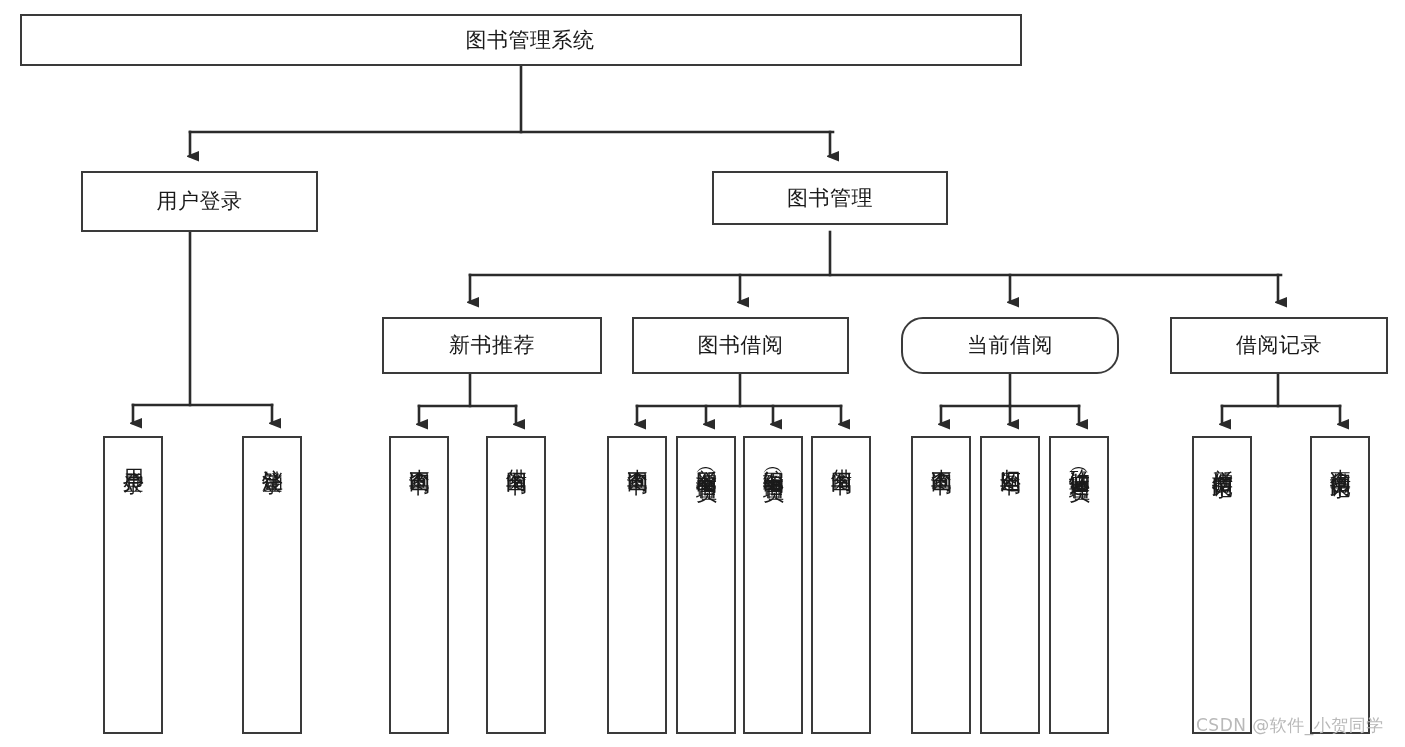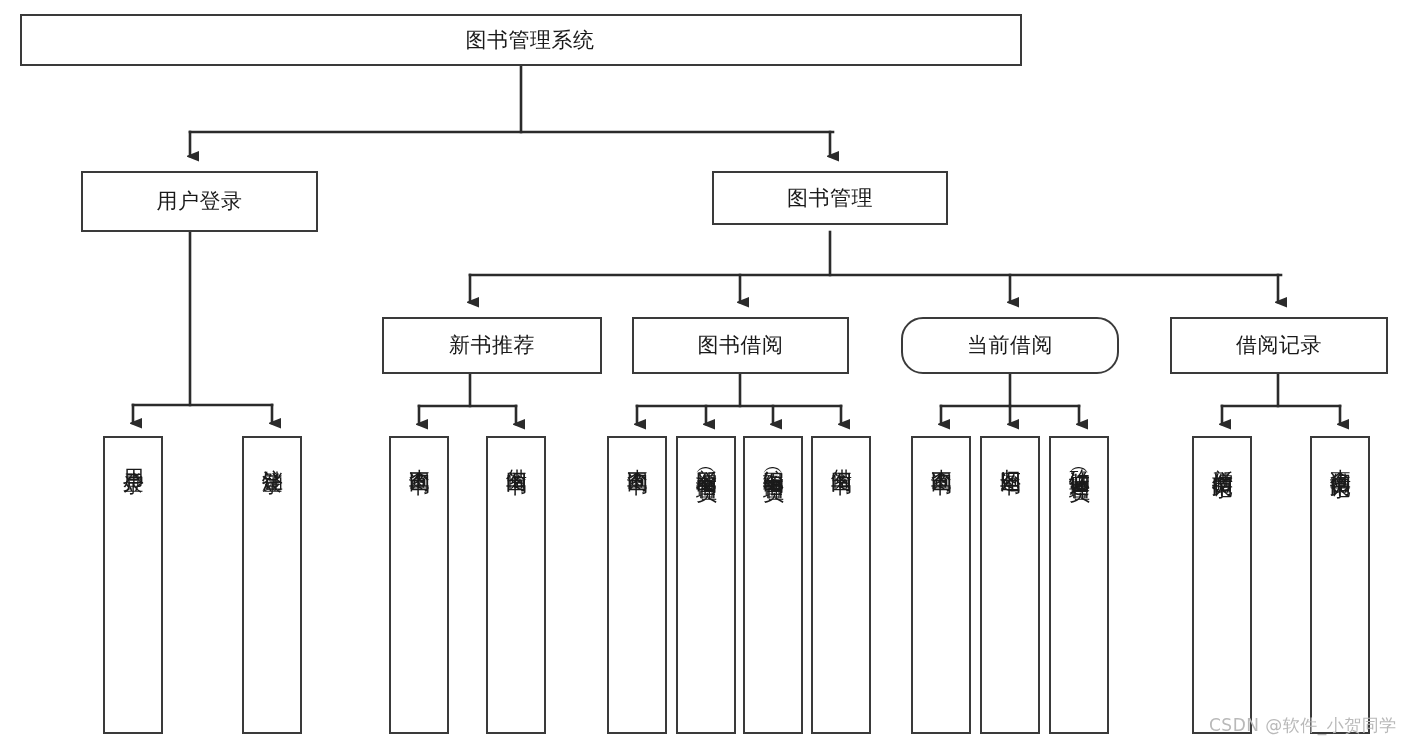--- a/index.html
+++ b/index.html
@@ -55,21 +55,20 @@
     font-size: 21px;
     letter-spacing: 2px;
     line-height: 1.0;
   }
   .watermark {
     position: absolute;
     font-size: 17px;
     color: #b9b9b9;
     white-space: nowrap;
     letter-spacing: 0.5px;
-    margin-left: 13px;
   }
 </style>
 </head>
 <body>
 
 <div id="canvas">
 
   <svg id="edges" viewBox="0 0 1405 747" xmlns="http://www.w3.org/2000/svg">
     <defs>
       <marker id="arrow" markerWidth="12" markerHeight="12" refX="5.5" refY="9" orient="auto" markerUnits="userSpaceOnUse">

